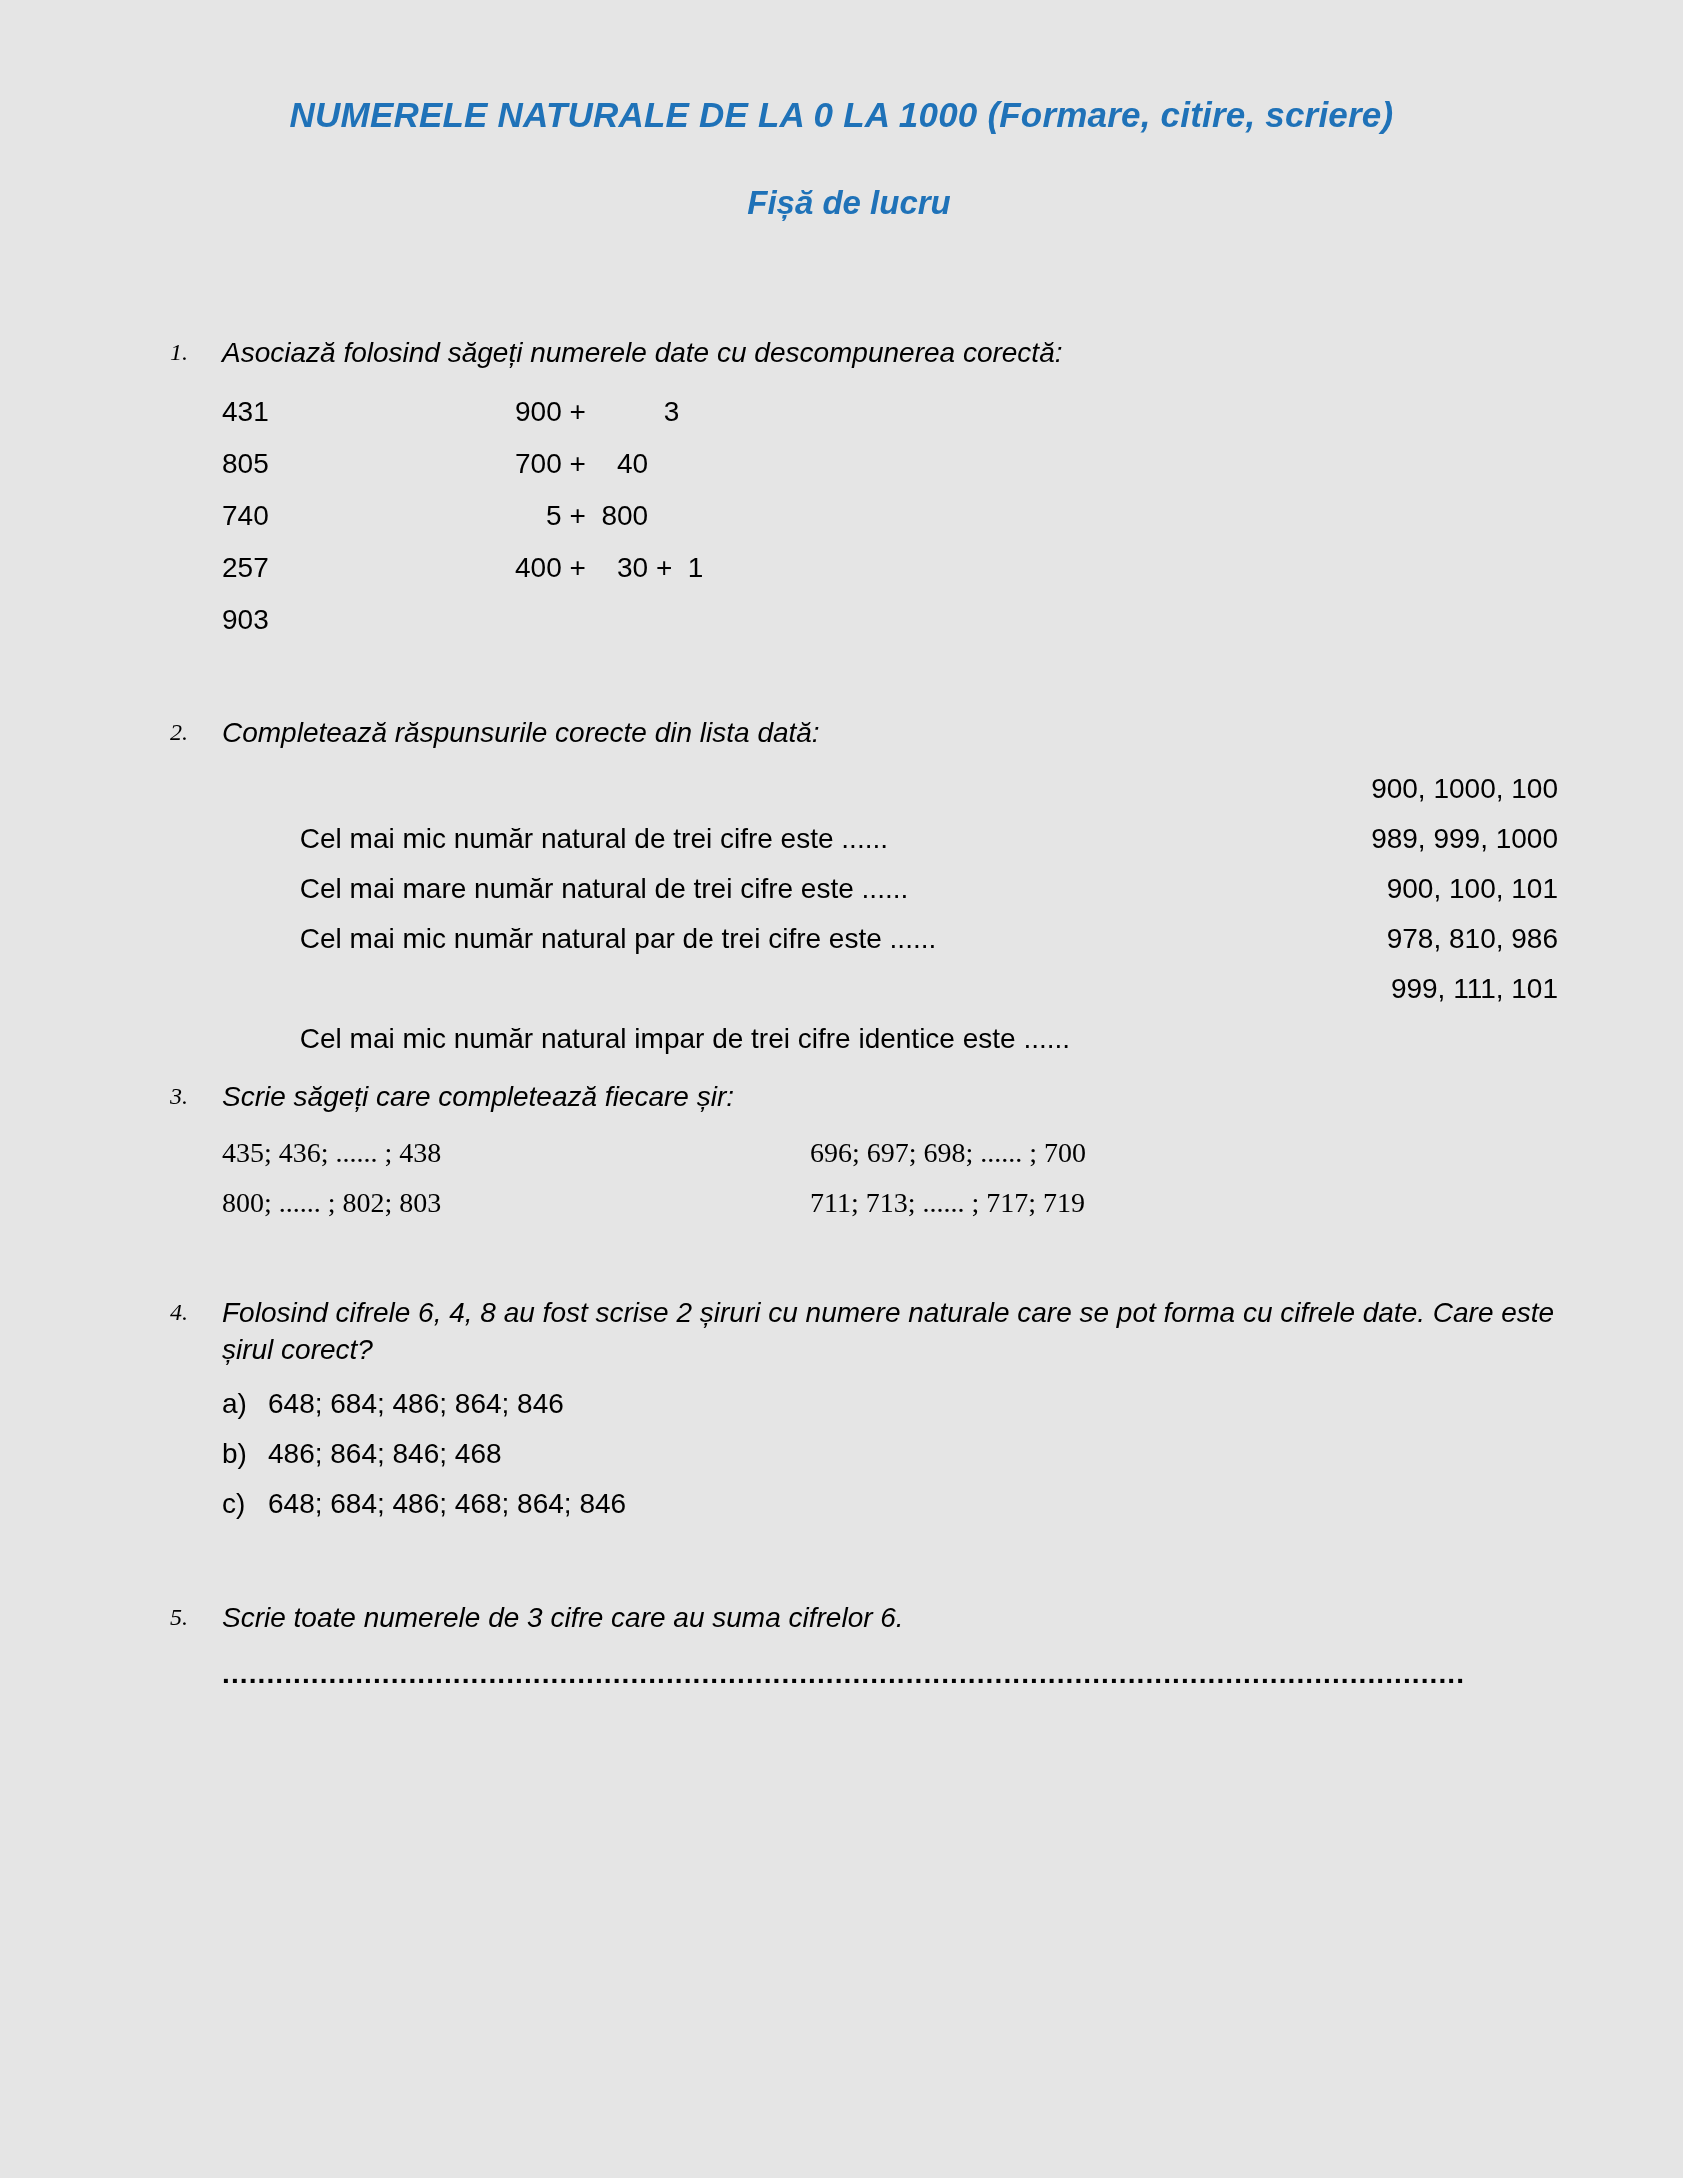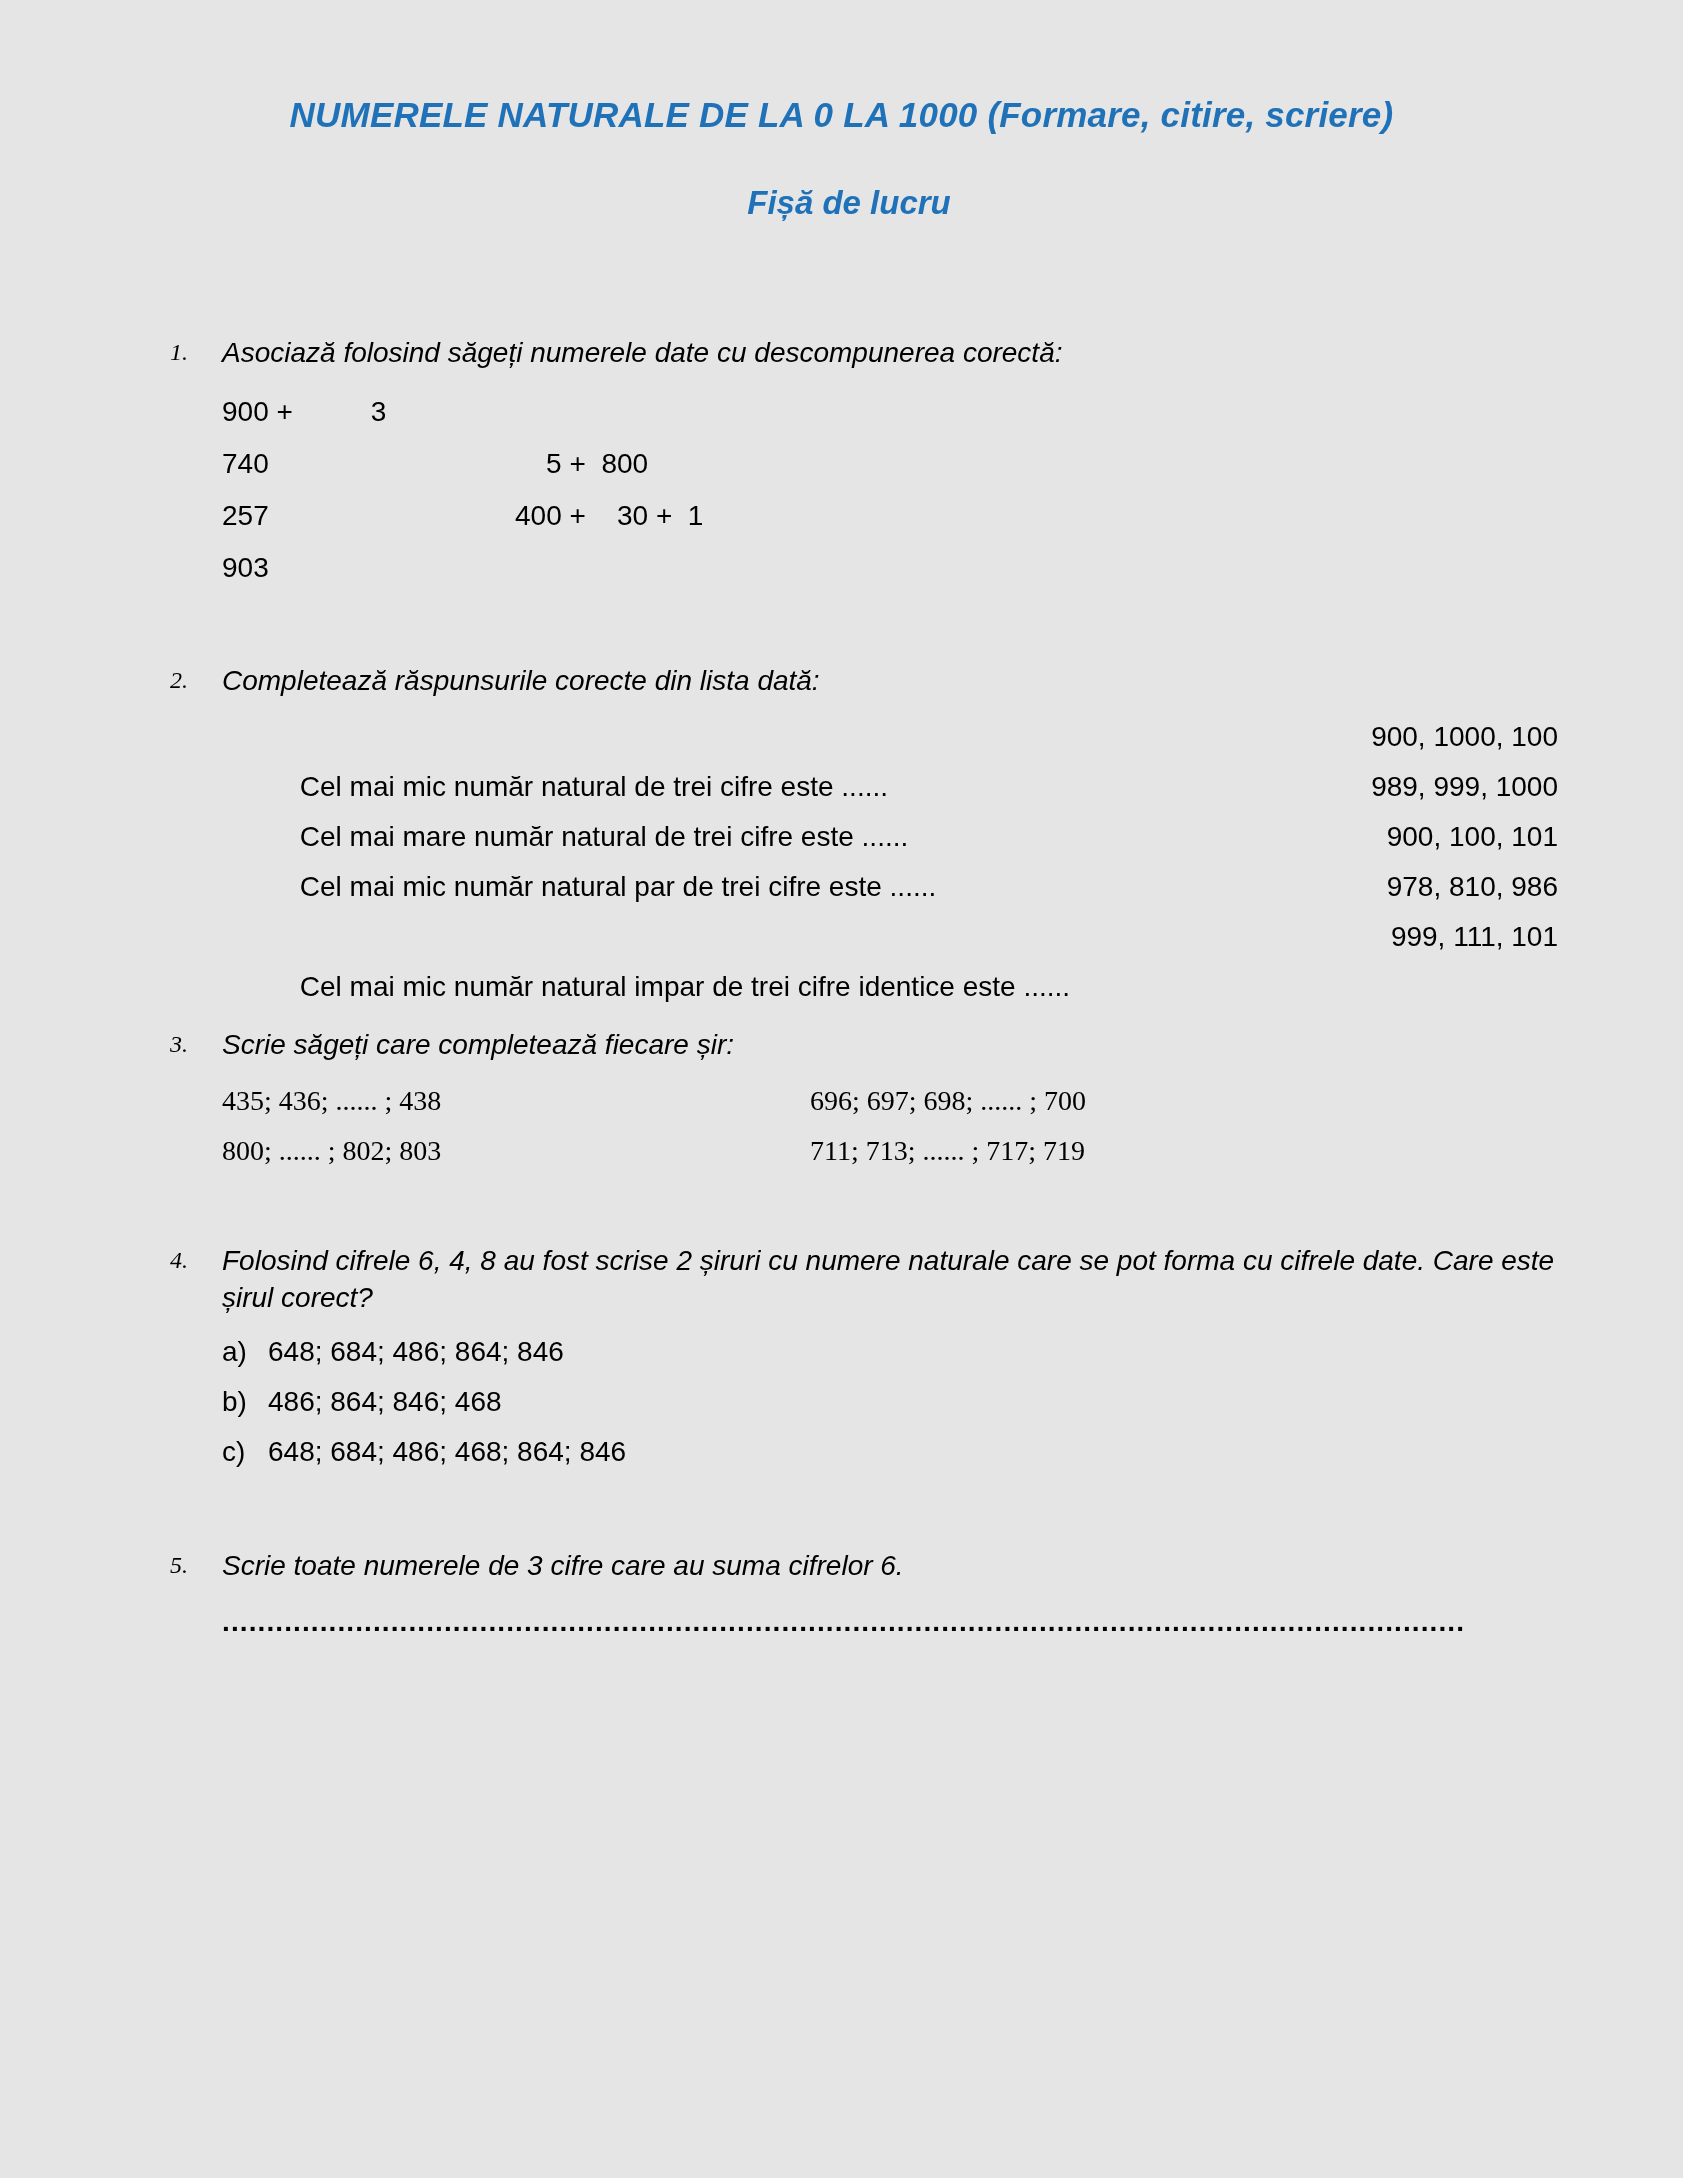--- a/index.html
+++ b/index.html
@@ -199,21 +199,26 @@
   </div>
 
   <div class="content">
 
     <div class="ex ex1">
       <span class="ex-num">1.</span>
       <div class="ex-prompt">Asociază folosind  săgeți numerele date cu descompunerea corectă:</div>
 
       <div class="match-rows">
         <div class="match-row">
+          <span class="match-left">431</span>
           <span class="match-right">900 +          3</span>
+        </div>
+        <div class="match-row">
+          <span class="match-left">805</span>
+          <span class="match-right">700 +    40</span>
         </div>
         <div class="match-row">
           <span class="match-left">740</span>
           <span class="match-right">    5 +  800</span>
         </div>
         <div class="match-row">
           <span class="match-left">257</span>
           <span class="match-right">400 +    30 +  1</span>
         </div>
         <div class="match-row">

